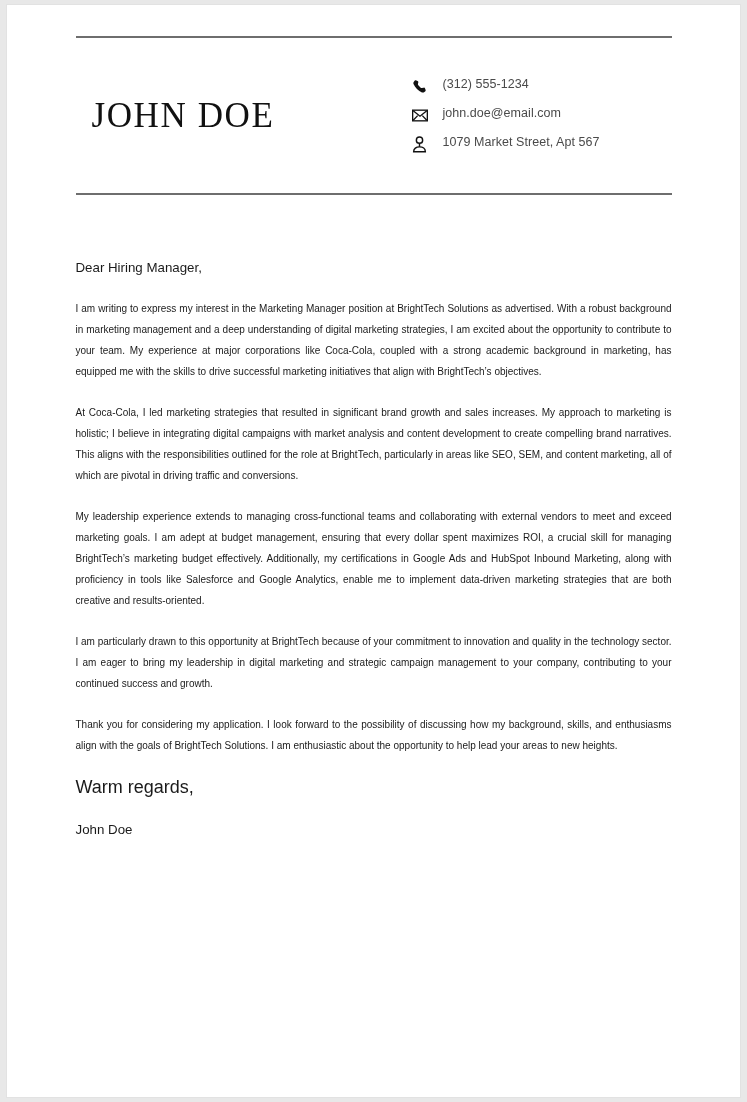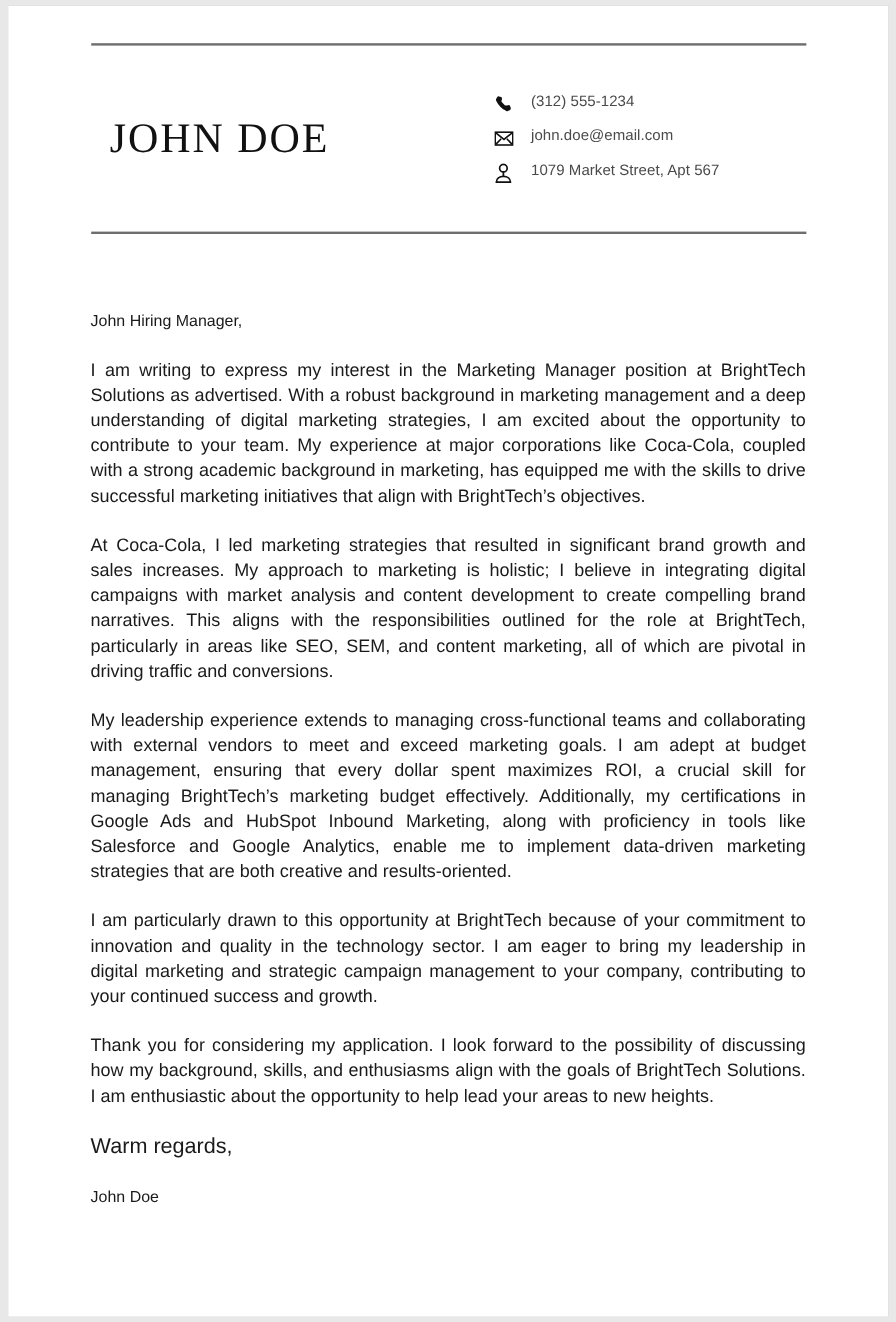--- a/index.html
+++ b/index.html
@@ -91,21 +91,21 @@
     margin: 0 auto;
     padding-top: 62px;
   }
   .salutation {
     font-size: 13.3px;
     color: #1a1a1a;
     line-height: 21px;
     margin: 0 0 20px 0;
   }
   .para {
-    font-size: 15px;
+    font-size: 10px;
     color: #1a1a1a;
     line-height: 21px;
     text-align: justify;
     margin: 0 0 20px 0;
   }
   .para:last-of-type { margin-bottom: 0; }
   .closing {
     font-size: 18px;
     color: #1a1a1a;
     line-height: 21px;
@@ -166,21 +166,21 @@
 
 
       </div>
     </div>
 
     <div class="rule"></div>
   </div>
 
   <div class="letter">
 
-    <p class="salutation">John Hiring Manager,</p>
+    <p class="salutation">Dear Hiring Manager,</p>
 
     <p class="para">I am writing to express my interest in the Marketing Manager position at BrightTech Solutions as advertised. With a robust background in marketing management and a deep understanding of digital marketing strategies, I am excited about the opportunity to contribute to your team. My experience at major corporations like Coca-Cola, coupled with a strong academic background in marketing, has equipped me with the skills to drive successful marketing initiatives that align with BrightTech’s objectives.</p>
     <p class="para">At Coca-Cola, I led marketing strategies that resulted in significant brand growth and sales increases. My approach to marketing is holistic; I believe in integrating digital campaigns with market analysis and content development to create compelling brand narratives. This aligns with the responsibilities outlined for the role at BrightTech, particularly in areas like SEO, SEM, and content marketing, all of which are pivotal in driving traffic and conversions.</p>
     <p class="para">My leadership experience extends to managing cross-functional teams and collaborating with external vendors to meet and exceed marketing goals. I am adept at budget management, ensuring that every dollar spent maximizes ROI, a crucial skill for managing BrightTech’s marketing budget effectively. Additionally, my certifications in Google Ads and HubSpot Inbound Marketing, along with proficiency in tools like Salesforce and Google Analytics, enable me to implement data-driven marketing strategies that are both creative and results-oriented.</p>
     <p class="para">I am particularly drawn to this opportunity at BrightTech because of your commitment to innovation and quality in the technology sector. I am eager to bring my leadership in digital marketing and strategic campaign management to your company, contributing to your continued success and growth.</p>
     <p class="para">Thank you for considering my application. I look forward to the possibility of discussing how my background, skills, and enthusiasms align with the goals of BrightTech Solutions. I am enthusiastic about the opportunity to help lead your areas to new heights.</p>
 
     <p class="closing">Warm regards,</p>
     <p class="signature">John Doe</p>
 

